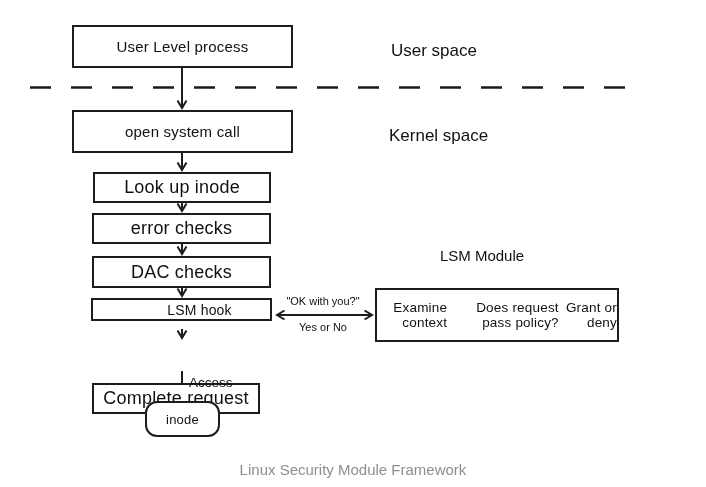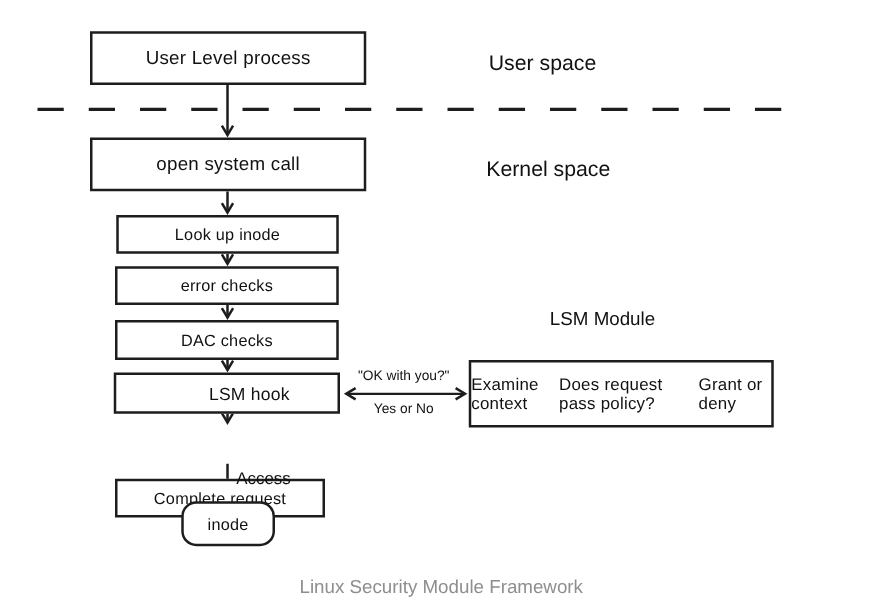--- a/index.html
+++ b/index.html
@@ -23,26 +23,26 @@
     pointer-events: none;
   }
   .node {
     position: absolute;
     box-sizing: border-box;
     border: 2px solid #1d1d1d;
     background: #ffffff;
     display: flex;
     align-items: center;
     justify-content: center;
-    text-align: left;
+    text-align: right;
     font-size: 14px;
     letter-spacing: 0.2px;
   }
   .node.big { font-size: 15px; }
-  .node.small { font-size: 13px; }
+  .node.small { font-size: 18px; }
   .freelabel {
     position: absolute;
     white-space: nowrap;
   }
   .space-label { font-size: 17px; }
   .policy-heading {
     position: absolute;
     left: 397px; top: 247px;
     width: 170px;
     text-align: center;
@@ -111,21 +111,21 @@
   </div>
 
   <div class="node small" style="left:92px; top:213px; width:179px; height:31px;">
     <span>error checks</span>
   </div>
 
   <div class="node small" style="left:92px; top:256px; width:179px; height:32px;">
     <span>DAC checks</span>
   </div>
 
-  <div class="node" style="left:91px; top:298px; width:181px; height:33px;padding-left:36px;">
+  <div class="node" style="left:91px; top:298px; width:181px; height:23px;padding-left:36px;">
     <span>LSM hook</span>
   </div>
 
   <div class="node small" style="left:92px; top:352px; width:168px; height:31px;margin-top:31px;">
     <span>Complete request</span>
   </div>
 
   <div class="node small" style="left:145px; top:401px; width:75px; height:36px; font-size:13px;border-radius:12px;">
     <span>inode</span>
   </div>

